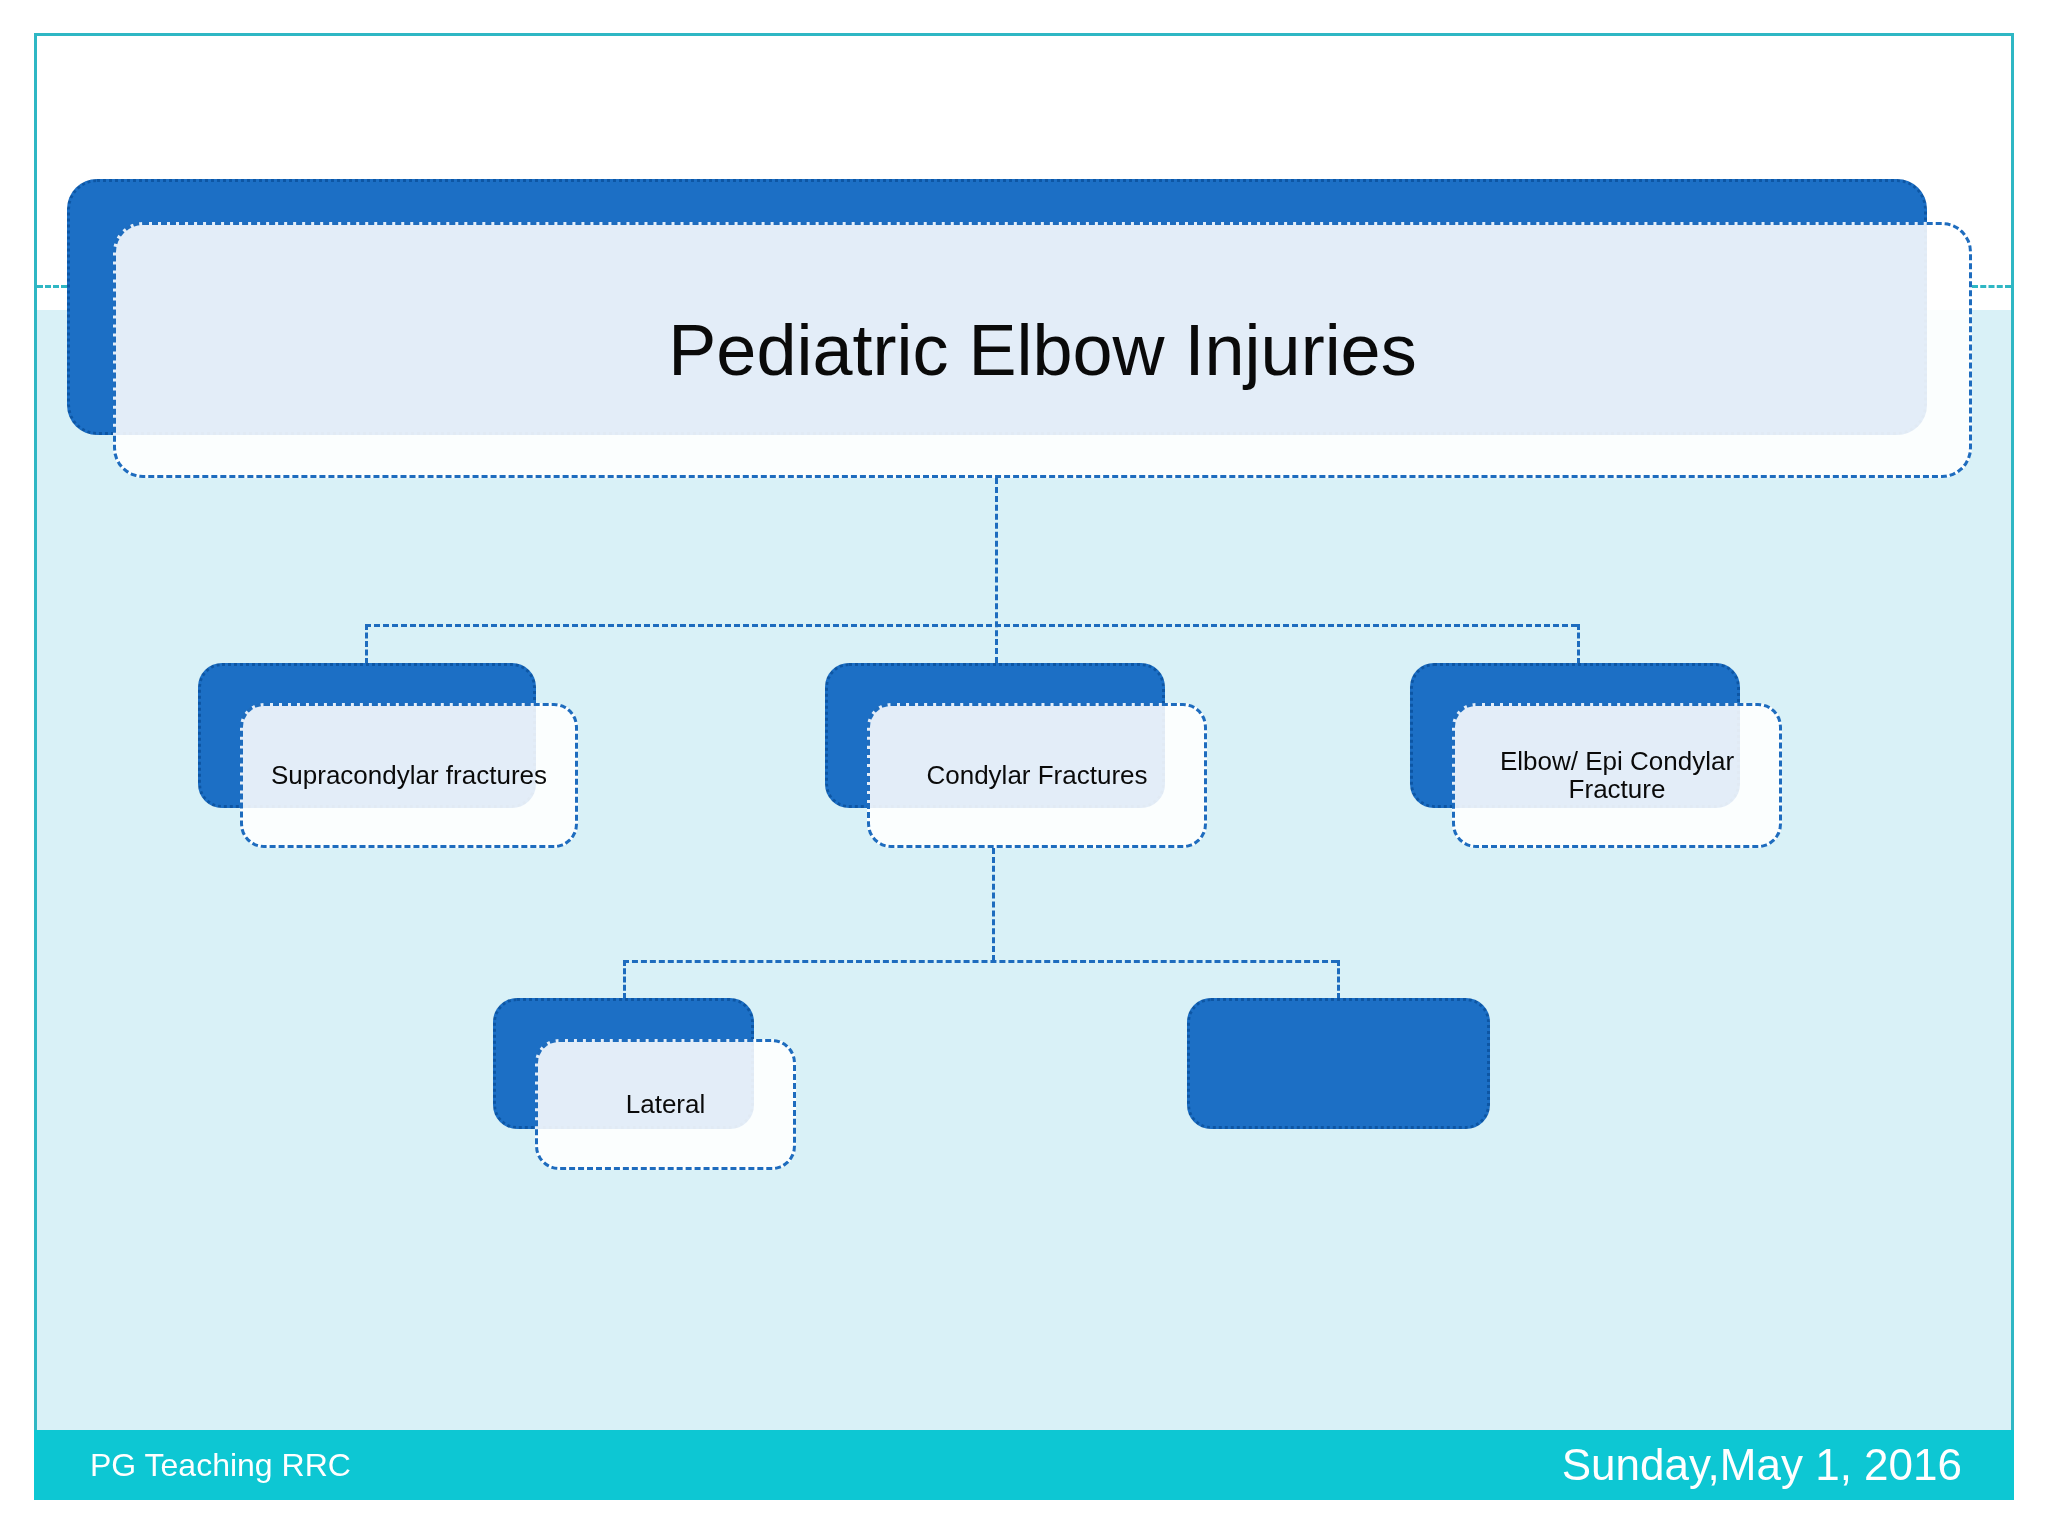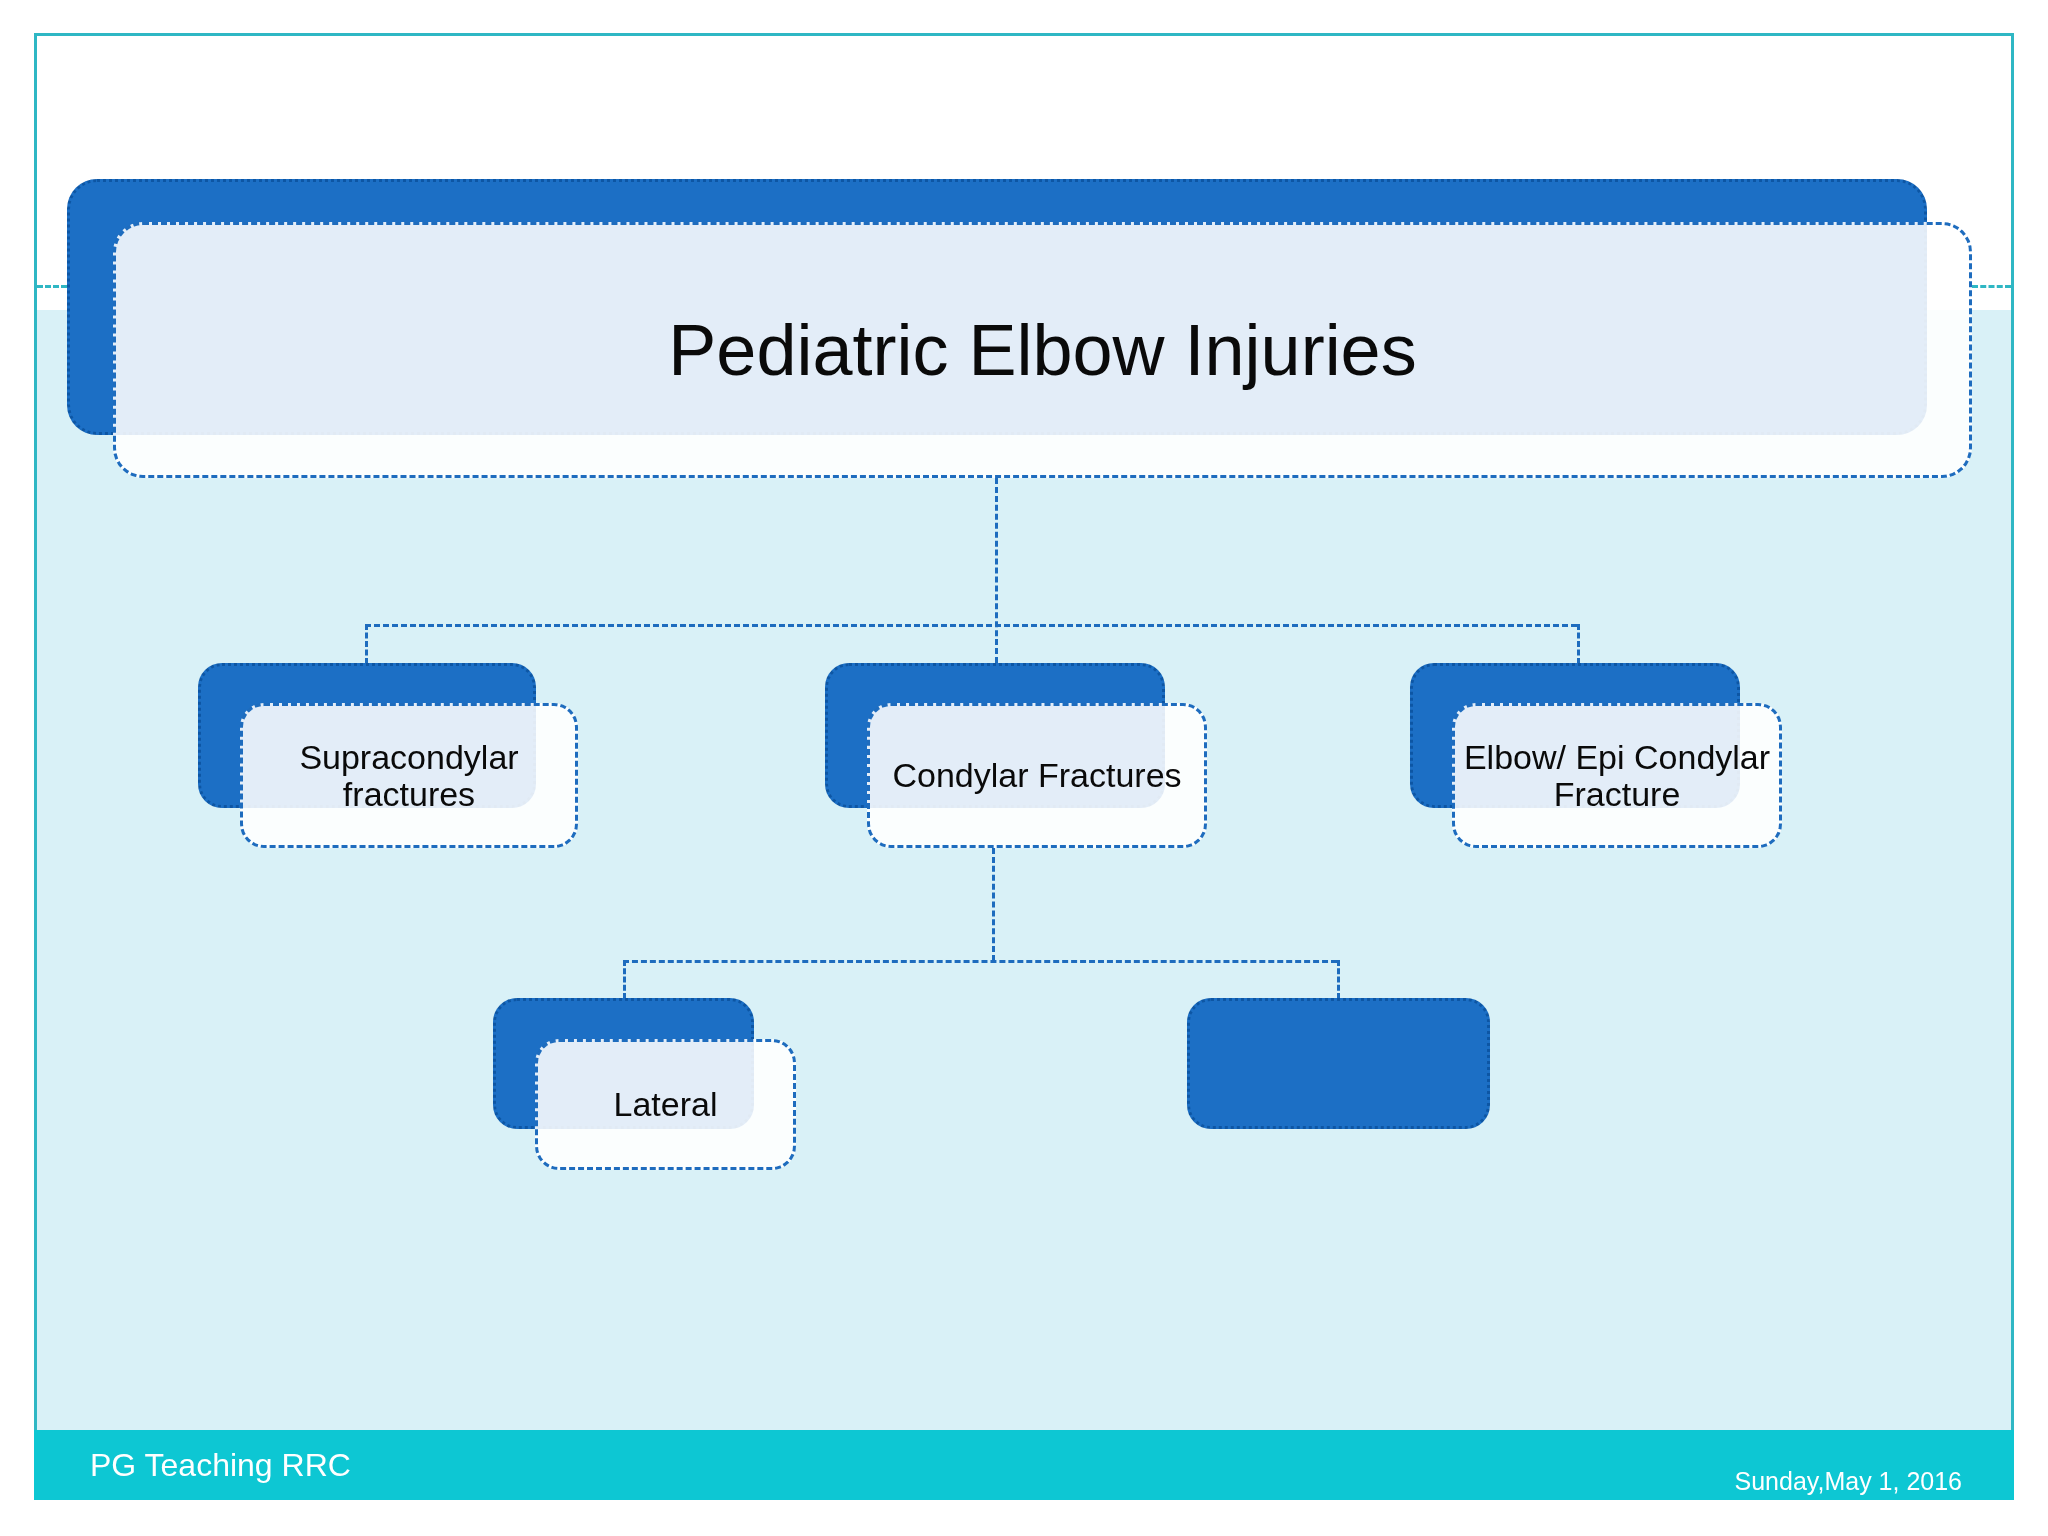--- a/index.html
+++ b/index.html
@@ -49,33 +49,33 @@
   #supra-back{left:198px;top:663px;width:338px;height:145px;}
   #supra-front{left:240px;top:703px;width:338px;height:145px;}
   #cond-back{left:825px;top:663px;width:340px;height:145px;}
   #cond-front{left:867px;top:703px;width:340px;height:145px;}
   #inter-back{left:1410px;top:663px;width:330px;height:145px;}
   #inter-front{left:1452px;top:703px;width:330px;height:145px;}
   #lateral-back{left:493px;top:998px;width:261px;height:131px;}
   #lateral-front{left:535px;top:1039px;width:261px;height:131px;}
   #medial-back{left:1187px;top:998px;width:303px;height:131px;}
   #medial-front{left:1229px;top:1039px;width:303px;height:131px;}
-  .node-label{font-size:34px;line-height:1.06;}
+  .node-label{font-size:26px;line-height:1.06;}
   
   .footer-bar{
     position:absolute;left:34px;top:1430px;width:1980px;height:70px;
     background:#0dc7d3;color:#ffffff;
   }
   .footer-left{
     position:absolute;left:56px;top:0;height:70px;line-height:70px;
     font-size:32px;
   }
   .footer-right{
-    position:absolute;right:52px;top:16px;height:70px;line-height:70px;
-    font-size:25px;
+    position:absolute;right:52px;top:0;height:70px;line-height:70px;
+    font-size:44px;
   }
 </style>
 </head>
 <body>
 
 <div class="slide">
 
   <div class="content-bg"></div>
   <div class="frame"></div>
   <div class="guide left"></div>

